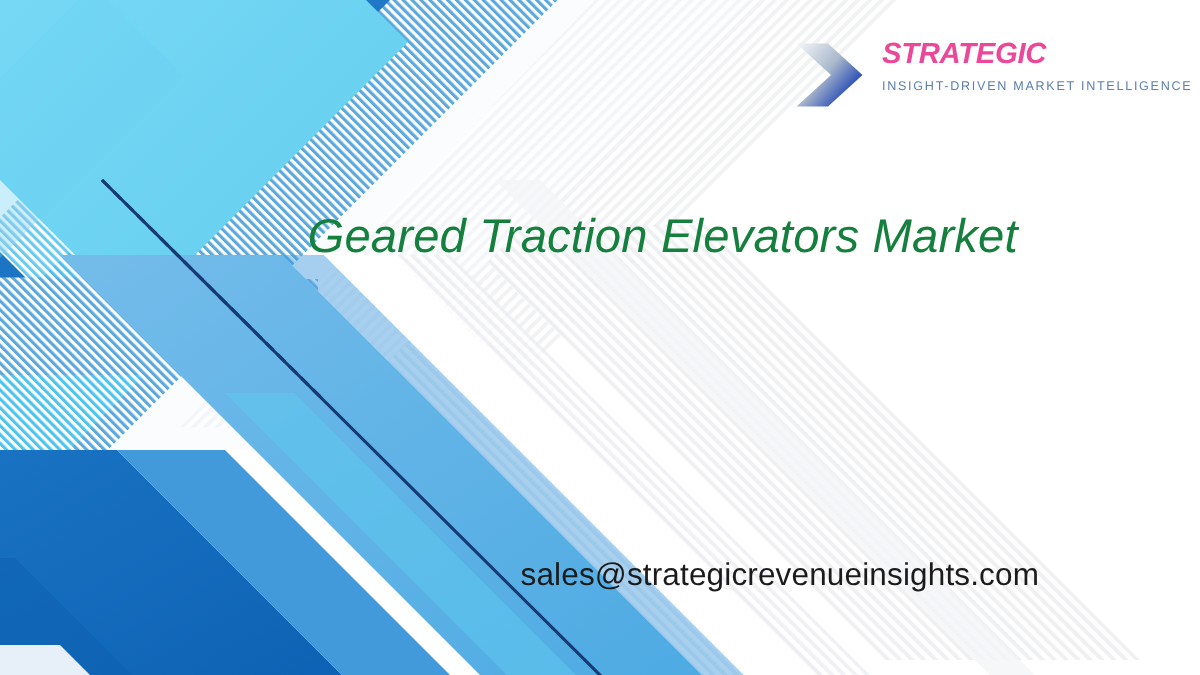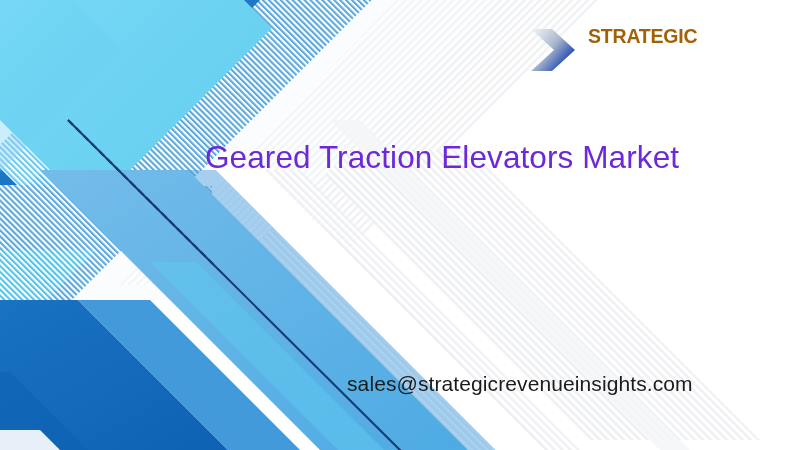--- a/index.html
+++ b/index.html
@@ -26,44 +26,46 @@
     display:flex;align-items:flex-start;gap:8px;
   }
   .logo-mark{width:52px;height:50px;flex:none;margin-top:1px;}
   .logo-text{display:flex;flex-direction:column;padding-top:2px;}
   .logo-l1,.logo-l2{
     font-family:"Liberation Sans", sans-serif;
     font-weight:bold;
     font-size:19.5px;
     letter-spacing:-0.2px;
     line-height:20.5px;
-    color:#a16207;
-    white-space:nowrap;
+    color:#ec4899;
+    white-space:nowrap;
+    font-style:italic;
   }
   .logo-tag{
     margin-top:5px;
     font-family:"Liberation Sans", sans-serif;
     font-size:8.4px;
     letter-spacing:1.15px;
     color:#5d80ad;
     white-space:nowrap;
   }
 
   
   .slide-title{
     position:absolute;
     left:205px;top:138px;
     width:575px;
     font-family:"Liberation Sans", sans-serif;
     font-weight:normal;
     font-size:31.5px;
     line-height:38px;
-    color:#6d28d9;
+    color:#15803d;
     letter-spacing:0.1px;
     white-space:nowrap;
+    font-style:italic;
   }
 
   
   .slide-email{
     position:absolute;
     left:347px;top:371px;
     width:420px;
     font-family:"Liberation Sans", sans-serif;
     font-size:21px;
     line-height:26px;
@@ -201,20 +203,21 @@
           <stop offset="0" stop-color="#eef1f5"></stop>
           <stop offset="0.45" stop-color="#aab8cc"></stop>
           <stop offset="0.78" stop-color="#3558b8"></stop>
           <stop offset="1" stop-color="#1436a8"></stop>
         </linearGradient>
       </defs>
       <path d="M3 4 L24 4 L47 25 L24 46 L3 46 L26 25 Z" fill="url(#gMark)"></path>
     </svg>
     <div class="logo-text">
       <div class="logo-l1">STRATEGIC</div>
+      <div class="logo-tag">INSIGHT-DRIVEN MARKET INTELLIGENCE</div>
     </div>
   </div>
 
   <div class="slide-title">Geared Traction Elevators Market</div>
 
   <div class="slide-email">sales@strategicrevenueinsights.com</div>
 
 </div>
 
 </body></html>

